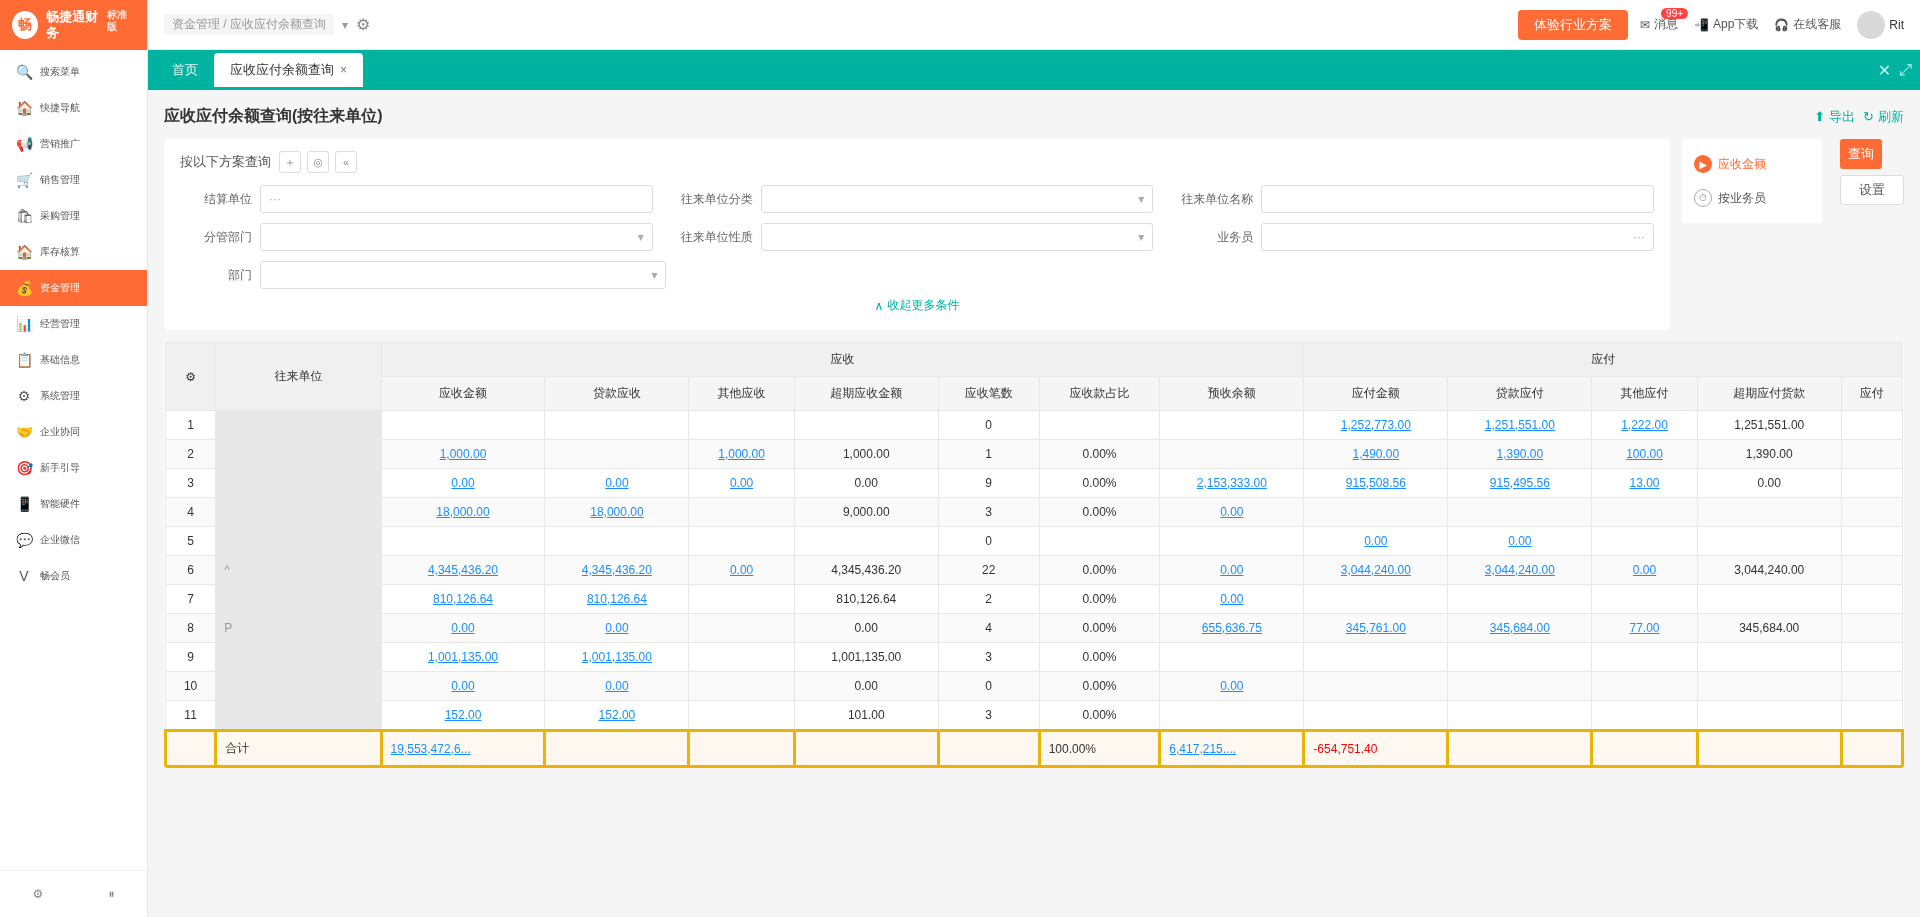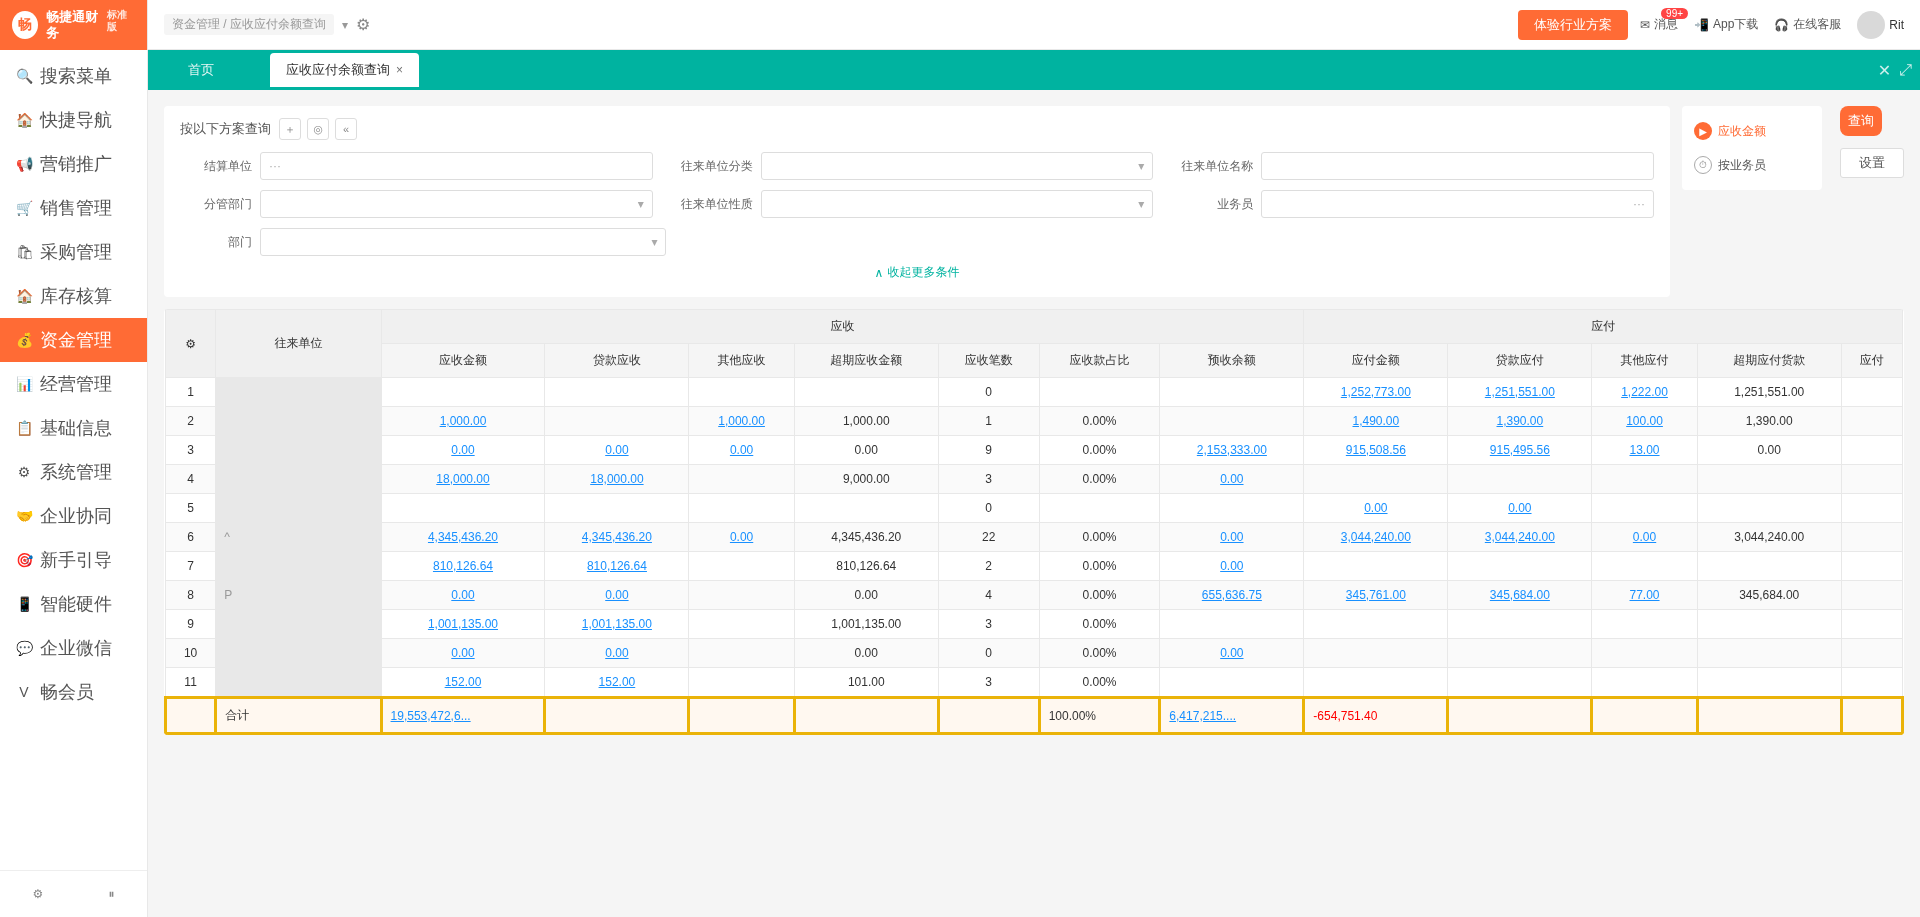--- a/index.html
+++ b/index.html
@@ -7,42 +7,42 @@
 
     
     .sidebar { width: 148px; background: #fff; display: flex; flex-direction: column; height: 100%; border-right: 1px solid #e8e8e8; flex-shrink: 0; }
     .sidebar-logo { background: #ff6b35; height: 50px; display: flex; align-items: center; padding: 0 12px; color: #fff; font-size: 13px; font-weight: bold; gap: 8px; }
     .logo-icon { width: 28px; height: 28px; background: #fff; border-radius: 50%; display: flex; align-items: center; justify-content: center; color: #ff6b35; font-weight: bold; font-size: 14px; }
     .logo-text { display: flex; flex-direction: row; line-height: 1.2; }
     .sidebar-menu { flex: 1; overflow-y: auto; padding: 4px 0; }
     .sidebar-item { display: flex; align-items: center; gap: 8px; padding: 10px 16px; cursor: pointer; color: #555; transition: background 0.2s; }
     .sidebar-item.active { background: #ff6b35; color: #fff; }
     .sidebar-item .s-icon { font-size: 14px; width: 16px; text-align: center; }
-    .sidebar-item .s-label { font-size: 18px; }
+    .sidebar-item .s-label { font-size: 10px; }
     .sidebar-bottom { border-top: 1px solid #eee; padding: 8px 0; display: flex; align-items: center; justify-content: space-around; }
     .sidebar-bottom-item { display: flex; align-items: center; justify-content: center; padding: 8px; cursor: pointer; color: #888; }
 
     
     .main { flex: 1; display: flex; flex-direction: column; overflow: hidden; justify-content: center; }
 
     
     .topbar { height: 50px; background: #fff; display: flex; align-items: center; padding: 0 16px; gap: 12px; border-bottom: 1px solid #e8e8e8; flex-shrink: 0; }
     .topbar-breadcrumb { display: flex; align-items: center; gap: 8px; flex: 1; }
     .breadcrumb-text { color: #999; font-size: 12px; background: #f5f5f5; padding: 2px 8px; border-radius: 3px; }
     .topbar-arrow { color: #999; cursor: pointer; }
     .topbar-gear { color: #888; cursor: pointer; font-size: 16px; }
     .topbar-solution-btn { background: #ff6b35; color: #fff; border: none; border-radius: 4px; padding: 6px 16px; font-size: 13px; cursor: pointer; }
     .topbar-right { display: flex; align-items: center; gap: 16px; margin-left: auto; }
     .topbar-badge { position: relative; display: flex; align-items: center; gap: 4px; cursor: pointer; color: #555; }
     .badge-num { position: absolute; top: -8px; right: -10px; background: #ff4444; color: #fff; border-radius: 10px; font-size: 10px; padding: 0 5px; }
     .topbar-user { display: flex; align-items: center; gap: 4px; cursor: pointer; }
     .user-avatar { width: 28px; height: 28px; background: #d9d9d9; border-radius: 50%; }
 
     
-    .tabbar { height: 40px; background: #00b3a0; display: flex; align-items: center; padding: 0 0 0 24px; flex-shrink: 0; gap: 40px; }
+    .tabbar { height: 40px; background: #00b3a0; display: flex; align-items: center; padding: 0 0 0 8px; flex-shrink: 0; }
     .tab { display: flex; align-items: center; gap: 6px; padding: 8px 16px; cursor: pointer; color: rgba(255,255,255,0.75); font-size: 13px; }
     .tab.active { background: #fff; color: #333; border-radius: 4px 4px 0 0; }
     .tab-close { font-size: 12px; cursor: pointer; opacity: 0.7; }
     .tab-home { color: rgba(255,255,255,0.9); }
     .tabbar-right { margin-left: auto; display: flex; gap: 8px; padding-right: 8px; color: rgba(255,255,255,0.8); }
     .tabbar-right span { cursor: pointer; font-size: 16px; }
 
     
     .page-content { flex: 1; overflow-y: auto; background: #f5f5f5; padding: 16px; }
 
@@ -61,21 +61,21 @@
     .filter-input { flex: 1; height: 28px; border: 1px solid #ddd; border-radius: 3px; padding: 0 8px; font-size: 12px; display: flex; align-items: center; justify-content: space-between; color: #ccc; cursor: pointer; }
     .collapse-row { display: flex; justify-content: center; padding: 4px 0; }
     .collapse-btn { color: #00b3a0; cursor: pointer; font-size: 12px; display: flex; align-items: center; gap: 4px; }
     .left-nav { width: 140px; background: #fff; border-radius: 4px; padding: 8px 0; flex-shrink: 0; height: fit-content; }
     .nav-item { display: flex; align-items: center; gap: 6px; padding: 8px 12px; cursor: pointer; font-size: 12px; color: #555; }
     .nav-item.active { color: #ff6b35; }
     .nav-icon-orange { width: 18px; height: 18px; background: #ff6b35; border-radius: 50%; display: flex; align-items: center; justify-content: center; color: #fff; font-size: 10px; }
     .nav-icon-gray { width: 18px; height: 18px; border-radius: 50%; border: 1px solid #aaa; display: flex; align-items: center; justify-content: center; color: #888; font-size: 10px; }
 
     
-    .query-btn { background: #ff6b35; color: #fff; border: none; border-radius: 8px; padding: 6px 8px; cursor: pointer; font-size: 13px; display: block; margin-bottom: 6px; }
+    .query-btn { background: #ff6b35; color: #fff; border: none; border-radius: 3px; padding: 6px 8px; cursor: pointer; font-size: 13px; display: block; }
     .settings-btn { background: #fff; color: #555; border: 1px solid #ddd; border-radius: 3px; padding: 5px 18px; cursor: pointer; font-size: 13px; display: block; }
 
     
     .table-container { flex: 1; background: #fff; border-radius: 4px; overflow: hidden; }
     .table-wrapper { overflow-x: auto; overflow-y: auto; max-height: 480px; }
     table { width: 100%; border-collapse: collapse; font-size: 12px; }
     thead tr th { background: #f5f5f5; padding: 8px 6px; text-align: center; border: 1px solid #e8e8e8; font-weight: normal; color: #333; white-space: nowrap; position: sticky; top: 0; z-index: 2; }
     thead tr:first-child th { background: #f0f0f0; }
     tbody tr td { padding: 7px 8px; border: 1px solid #e8e8e8; text-align: center; color: #333; }
     tbody tr:nth-child(even) td { background: #fafafa; }
@@ -207,20 +207,33 @@
       <span class="tab-close">×</span>
     </div>
     <div class="tabbar-right">
       <span>✕</span>
       <span>⤢</span>
     </div>
   </div>
 
   <div class="page-content">
 
+    <div class="page-title-row">
+      <h1 class="page-title">应收应付余额查询(按往来单位)</h1>
+      <div class="page-actions">
+        <div class="action-btn">
+          <span>⬆</span>
+          <span>导出</span>
+        </div>
+        <div class="action-btn">
+          <span>↻</span>
+          <span>刷新</span>
+        </div>
+      </div>
+    </div>
 
     <div style="display:flex; gap:12px; margin-bottom:12px;">
 
       <div style="flex:1; background:#fff; border-radius:4px; padding:12px 16px;">
         <div class="filter-header">
           <span class="filter-title">按以下方案查询</span>
           <div class="filter-icons">
             <div class="filter-icon-btn">＋</div>
             <div class="filter-icon-btn">◎</div>
             <div class="filter-icon-btn">«</div>

